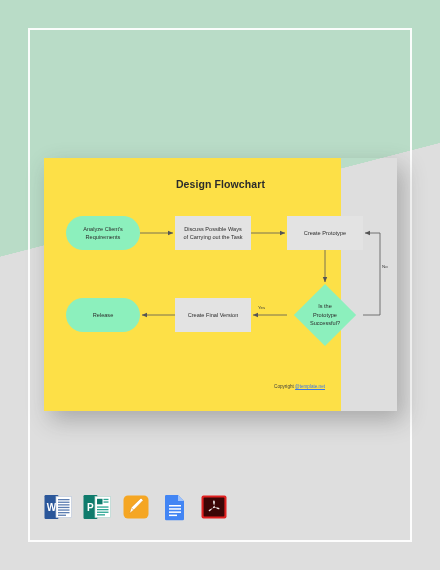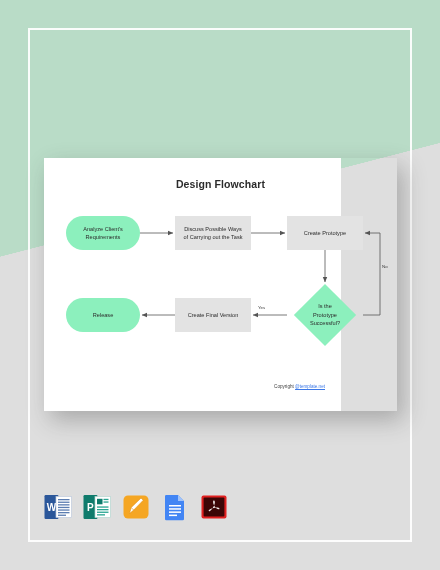--- a/index.html
+++ b/index.html
@@ -53,21 +53,21 @@
   .card-shadow {
     position: absolute;
     left: 44px; top: 158px;
     width: 353px; height: 253px;
     box-shadow: 6px 9px 22px rgba(60,60,60,0.33);
   }
   .card {
     position: absolute;
     left: 44px; top: 158px;
     width: 297px; height: 253px;
-    background: #ffffff;
+    background: #fde047;
     text-decoration: underline;
   }
 
   .doc-title {
     position: absolute;
     left: 0; top: 20px;
     width: 353px;
     text-align: center;
     font-size: 10.5px;
     font-weight: bold;

